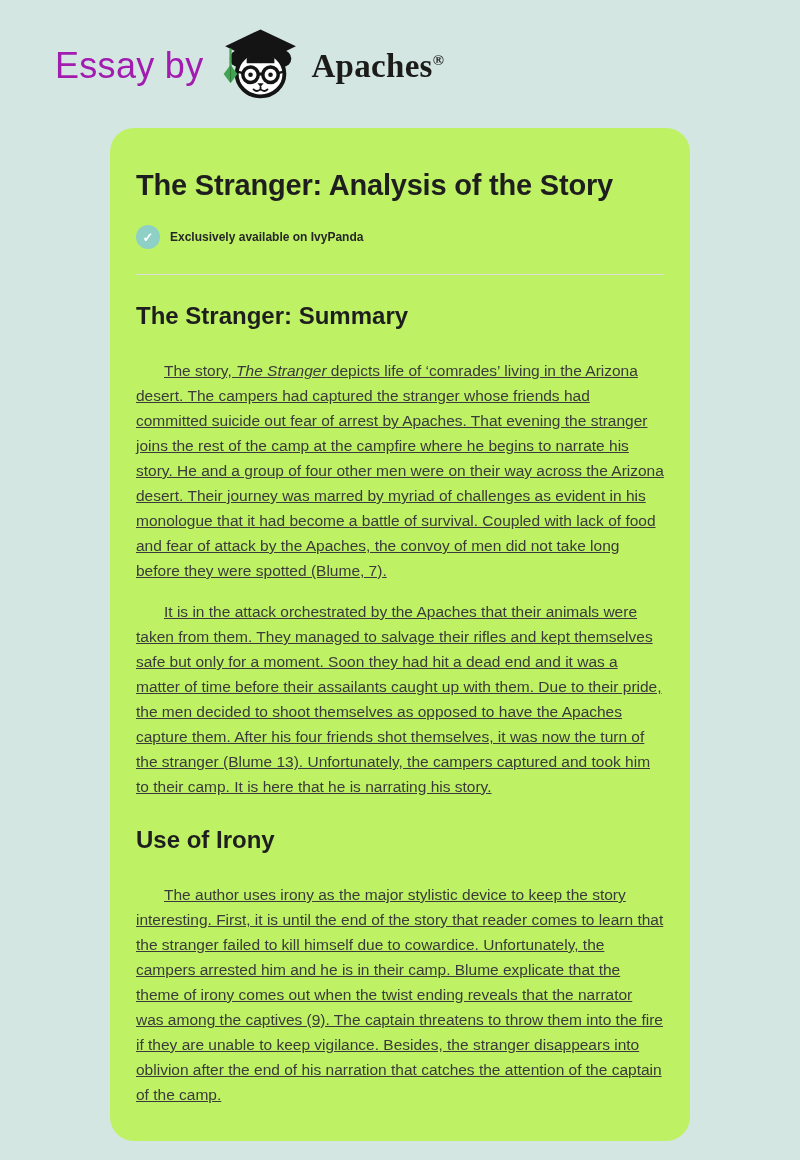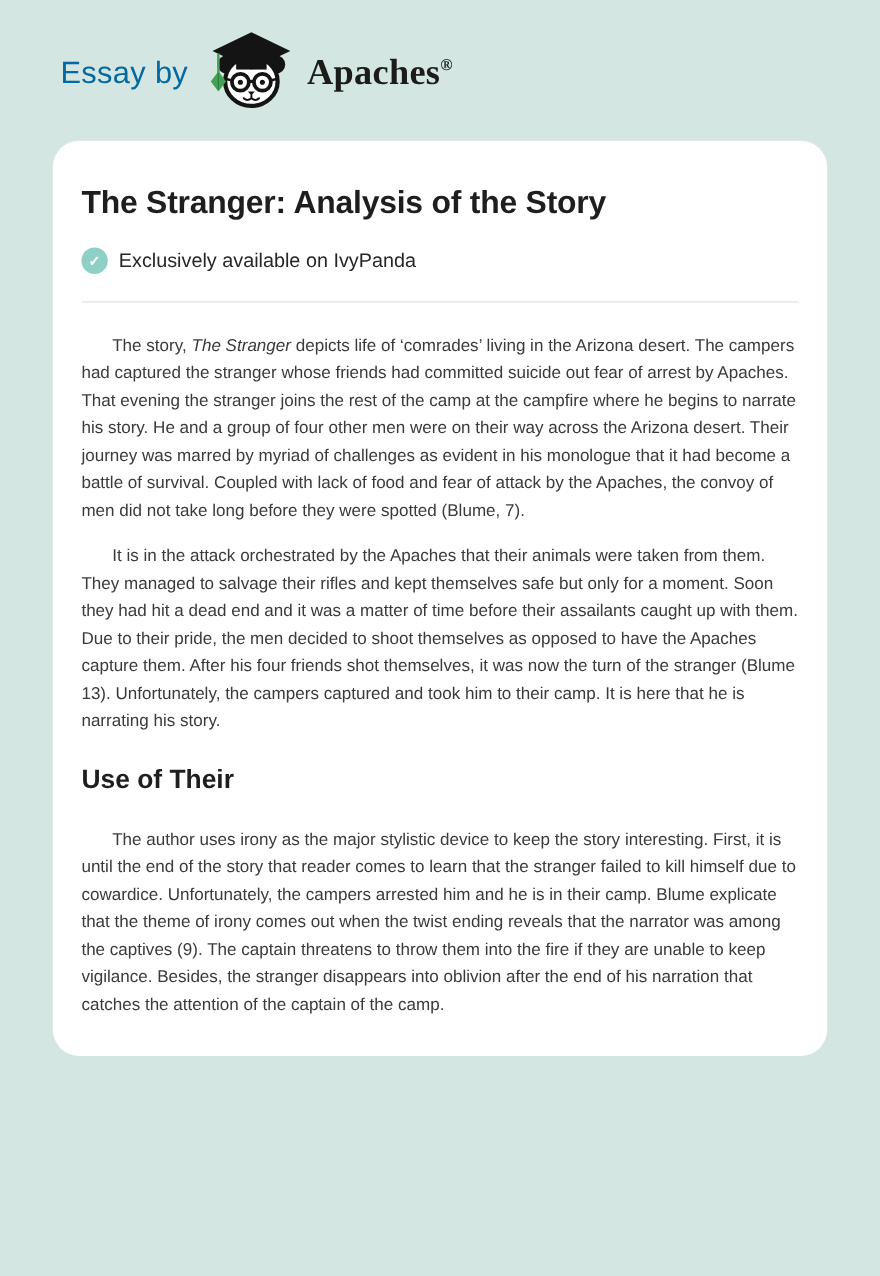--- a/index.html
+++ b/index.html
@@ -15,44 +15,44 @@
     background: #d3e6e2;
     overflow: hidden;
   }
   .site-header {
     display: flex;
     align-items: center;
     margin: 26px 0 0 55px;
     height: 80px;
   }
   .essay-by {
-    font-size: 28px;
-    color: #0369a1;
+    font-size: 36px;
+    color: #a21caf;
     letter-spacing: 0.3px;
   }
   .logo {
     margin: 0 12px 0 16px;
     display: block;
   }
   .brand {
     font-family: "Liberation Serif", serif;
     font-weight: 700;
     font-size: 33px;
     color: #1b1b19;
     letter-spacing: 0.3px;
   }
   .brand .reg {
     font-size: 15px;
     vertical-align: super;
     font-weight: 700;
   }
   .card {
-    width: 704px;
+    width: 580px;
     margin: 22px auto 0 auto;
-    background: #ffffff;
+    background: #bef264;
     border-radius: 24px;
     padding: 40px 26px 34px 26px;
   }
   .title {
     margin: 0;
     font-size: 29px;
     line-height: 35px;
     font-weight: 700;
     color: #1e1e1e;
     letter-spacing: -0.2px;
@@ -71,22 +71,22 @@
     background: #8ecfc6;
     color: #ffffff;
     display: flex;
     align-items: center;
     justify-content: center;
     font-size: 13px;
     font-weight: 700;
     line-height: 1;
   }
   .badge-text {
-    font-size: 18px;
-    font-weight: 400;
+    font-size: 12px;
+    font-weight: 700;
     color: #262626;
   }
   .divider {
     border: none;
     border-top: 1px solid #dddddd;
     margin: 25px 0 0 0;
   }
   .section-heading {
     margin: 26px 0 0 0;
     font-size: 24px;
@@ -94,20 +94,21 @@
     font-weight: 700;
     color: #1e1e1e;
   }
   .body-para {
     margin: 16px 0 0 0;
     font-size: 15.5px;
     line-height: 25px;
     color: #3a3a3a;
     text-indent: 28px;
     text-align: left;
+    text-decoration: underline;
   }
   .body-para.first-after-heading { margin-top: 27px; }
   .italic { font-style: italic; }
 </style>
 </head>
 <body>
 
 <div class="page">
 
   <header class="site-header">
@@ -149,24 +150,25 @@
 
     <h1 class="title">The Stranger: Analysis of the Story</h1>
 
     <div class="badge-row">
       <span class="badge-icon">✓</span>
       <span class="badge-text">Exclusively available on IvyPanda</span>
     </div>
 
     <hr class="divider">
 
+    <h2 class="section-heading">The Stranger: Summary</h2>
 
     <p class="body-para first-after-heading"><span>The story, </span><span class="italic">The Stranger</span><span> depicts life of ‘comrades’ living in the Arizona desert. The campers had captured the stranger whose friends had committed suicide out fear of arrest by Apaches. That evening the stranger joins the rest of the camp at the campfire where he begins to narrate his story. He and a group of four other men were on their way across the Arizona desert. Their journey was marred by myriad of challenges as evident in his monologue that it had become a battle of survival. Coupled with lack of food and fear of attack by the Apaches, the convoy of men did not take long before they were spotted (Blume, 7).</span></p>
 
     <p class="body-para">It is in the attack orchestrated by the Apaches that their animals were taken from them. They managed to salvage their rifles and kept themselves safe but only for a moment. Soon they had hit a dead end and it was a matter of time before their assailants caught up with them. Due to their pride, the men decided to shoot themselves as opposed to have the Apaches capture them. After his four friends shot themselves, it was now the turn of the stranger (Blume 13). Unfortunately, the campers captured and took him to their camp. It is here that he is narrating his story.</p>
 
-    <h2 class="section-heading">Use of Their</h2>
+    <h2 class="section-heading">Use of Irony</h2>
 
     <p class="body-para first-after-heading">The author uses irony as the major stylistic device to keep the story interesting. First, it is until the end of the story that reader comes to learn that the stranger failed to kill himself due to cowardice. Unfortunately, the campers arrested him and he is in their camp. Blume explicate that the theme of irony comes out when the twist ending reveals that the narrator was among the captives (9). The captain threatens to throw them into the fire if they are unable to keep vigilance. Besides, the stranger disappears into oblivion after the end of his narration that catches the attention of the captain of the camp.</p>
 
 
   </main>
 </div>
 
 </body></html>

